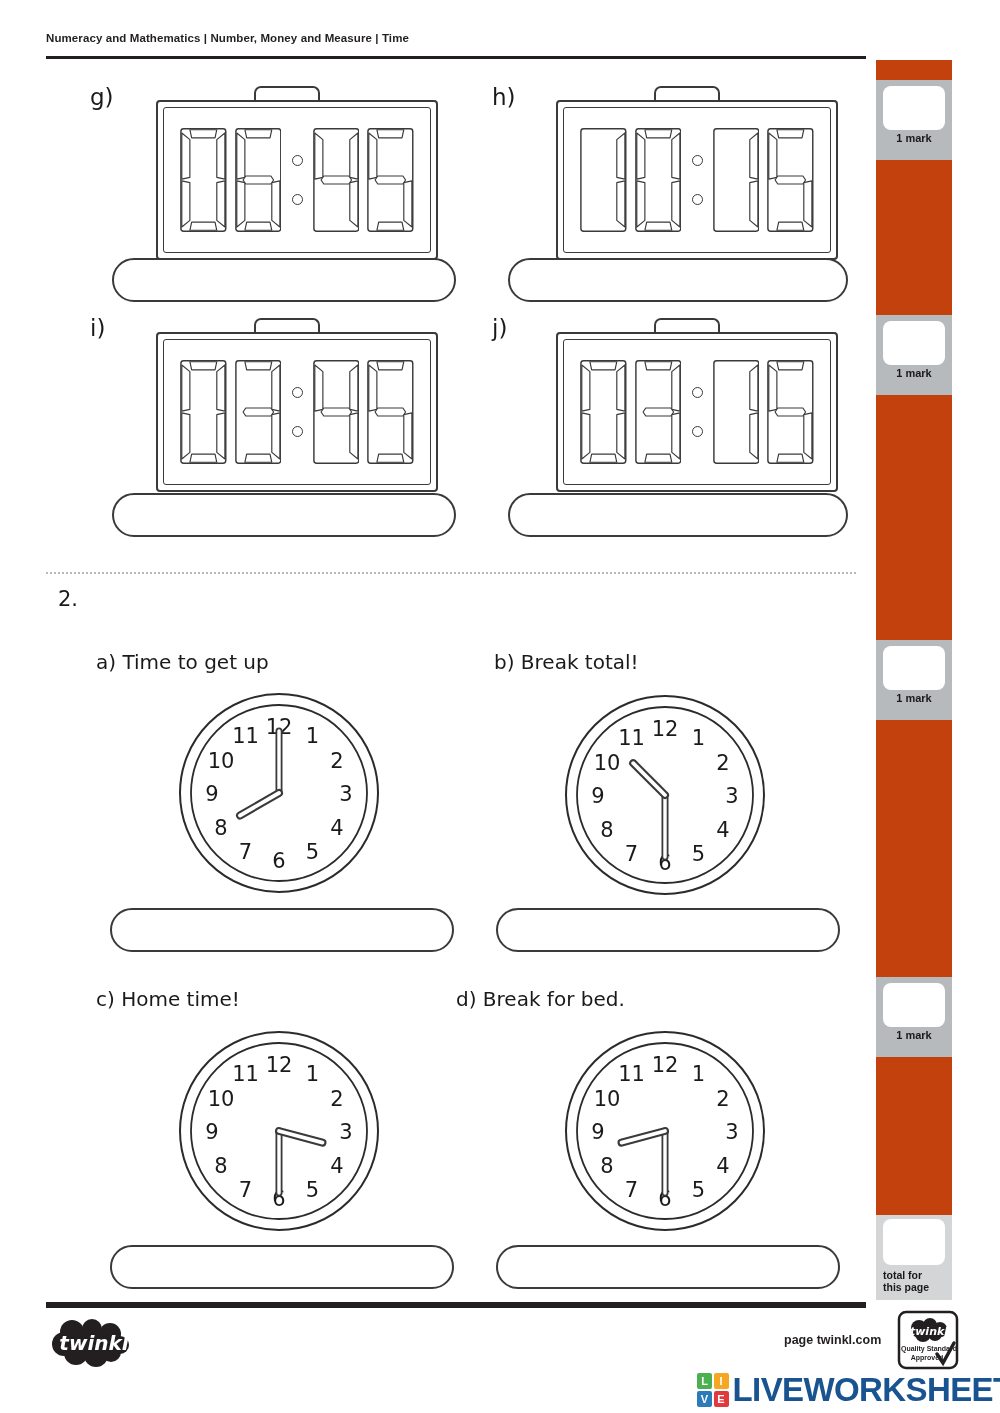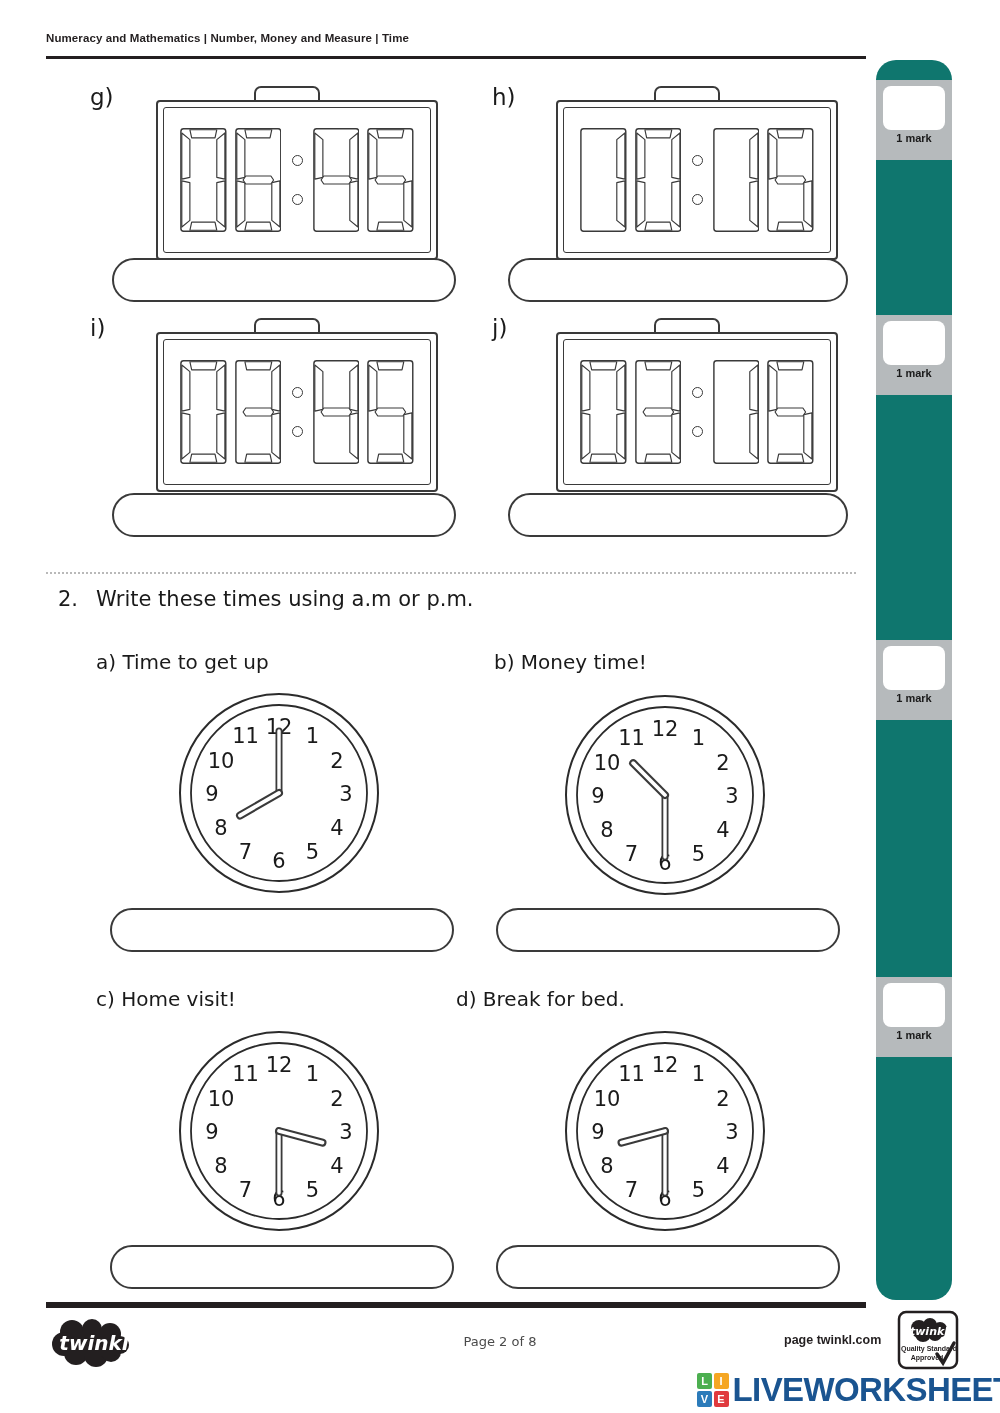--- a/index.html
+++ b/index.html
@@ -87,22 +87,21 @@
     font-size: 20px; color: #1a1a1a; white-space: nowrap; margin-top: 7px;
   }
 
   
   .analog-clock { position: absolute; width: 206px; height: 206px; }
   .analog-clock svg { width: 100%; height: 100%; display: block; }
 
   
   .marks-rail {
     position: absolute; left: 876px; top: 60px; width: 76px; height: 1240px;
-    background: #0f766e;
-    border-radius: 20px;
+    background: #c2410c;
   }
   .mark-cell { position: absolute; left: 0; width: 76px; background: #b6babc; }
   .mark-box {
     position: absolute; left: 7px; top: 6px; width: 62px; height: 44px;
     background: #ffffff; border-radius: 8px;
   }
   .mark-text {
     position: absolute; left: 0; top: 52px; width: 76px; text-align: center;
     font-size: 11px; font-weight: bold; color: #1a1a1a;
   }
@@ -362,25 +361,24 @@
       </div>
 
     <div class="answer-pill" style="left:112px; top:198px; width:344px;"></div>
     <div class="answer-pill" style="left:508px; top:198px; width:340px;"></div>
     <div class="answer-pill" style="left:112px; top:433px; width:344px;"></div>
     <div class="answer-pill" style="left:508px; top:433px; width:340px;"></div>
 
     <div class="divider"></div>
 
     <div class="q2-number">2.</div>
-    <div class="q2-text">Write these times using a.m or p.m.</div>
 
     <div class="sub-label" style="left:96px;  top:583px;">a) Time to get up</div>
-    <div class="sub-label" style="left:494px; top:583px;">b) Money time!</div>
-    <div class="sub-label" style="left:96px;  top:920px;">c) Home visit!</div>
+    <div class="sub-label" style="left:494px; top:583px;">b) Break total!</div>
+    <div class="sub-label" style="left:96px;  top:920px;">c) Home time!</div>
     <div class="sub-label" style="left:456px; top:920px;">d) Break for bed.</div>
 
     <div class="analog-clock" id="ac0" style="left:176px; top:630px;">
         <svg viewBox="0 0 206 206">
           <circle cx="103" cy="103" r="99" fill="#fff" stroke="#2b2b2b" stroke-width="2"></circle>
           <circle cx="103" cy="103" r="88" fill="#fff" stroke="#2b2b2b" stroke-width="1.8"></circle>
           <text x="136.5" y="53.0" text-anchor="middle" font-family="'DejaVu Sans',sans-serif" font-size="21" fill="#1a1a1a">1</text>
           <text x="161.0" y="77.5" text-anchor="middle" font-family="'DejaVu Sans',sans-serif" font-size="21" fill="#1a1a1a">2</text>
           <text x="170.0" y="111.0" text-anchor="middle" font-family="'DejaVu Sans',sans-serif" font-size="21" fill="#1a1a1a">3</text>
           <text x="161.0" y="144.5" text-anchor="middle" font-family="'DejaVu Sans',sans-serif" font-size="21" fill="#1a1a1a">4</text>
@@ -481,20 +479,27 @@
       <div class="mark-text">1 mark</div>
     </div>
     <div class="mark-cell" style="top:580px; height:80px;">
       <div class="mark-box"></div>
       <div class="mark-text">1 mark</div>
     </div>
     <div class="mark-cell" style="top:917px; height:80px;">
       <div class="mark-box"></div>
       <div class="mark-text">1 mark</div>
     </div>
+    <div class="total-cell" style="top:1155px; height:85px;">
+      <div class="total-box"></div>
+      <div class="total-text">
+        <span>total for</span><br>
+        <span>this page</span>
+      </div>
+    </div>
   </div>
 
   <div class="footer-rule"></div>
 
   <div class="twinkl-logo">
     <svg viewBox="0 0 96 50">
       <g fill="#231f20">
         <circle cx="26" cy="14" r="12"></circle>
           <circle cx="46" cy="11" r="10"></circle>
         <circle cx="64" cy="16" r="11"></circle>
@@ -502,21 +507,20 @@
         <circle cx="18" cy="26" r="12"></circle>
           <circle cx="30" cy="35" r="12"></circle>
         <circle cx="50" cy="37" r="12"></circle>
           <circle cx="65" cy="34" r="10"></circle>
         <rect x="16" y="14" width="58" height="24" rx="6"></rect>
       </g>
       <text x="48" y="32" fill="#ffffff" font-family="'DejaVu Sans',sans-serif" font-size="20" font-style="italic" font-weight="bold" text-anchor="middle">twinkl</text>
     </svg>
   </div>
 
-  <div class="page-num">Page 2 of 8</div>
   <div class="visit-text">page twinkl.com</div>
 
   <div class="quality-badge">
     <svg viewBox="0 0 64 62">
       <rect x="2" y="2" width="58" height="56" rx="7" fill="#fff" stroke="#231f20" stroke-width="2.5"></rect>
       <g fill="#231f20">
         <circle cx="22" cy="18" r="8"></circle>
           <circle cx="33" cy="15" r="7"></circle>
         <circle cx="43" cy="19" r="7"></circle>
           <circle cx="26" cy="24" r="8"></circle>

